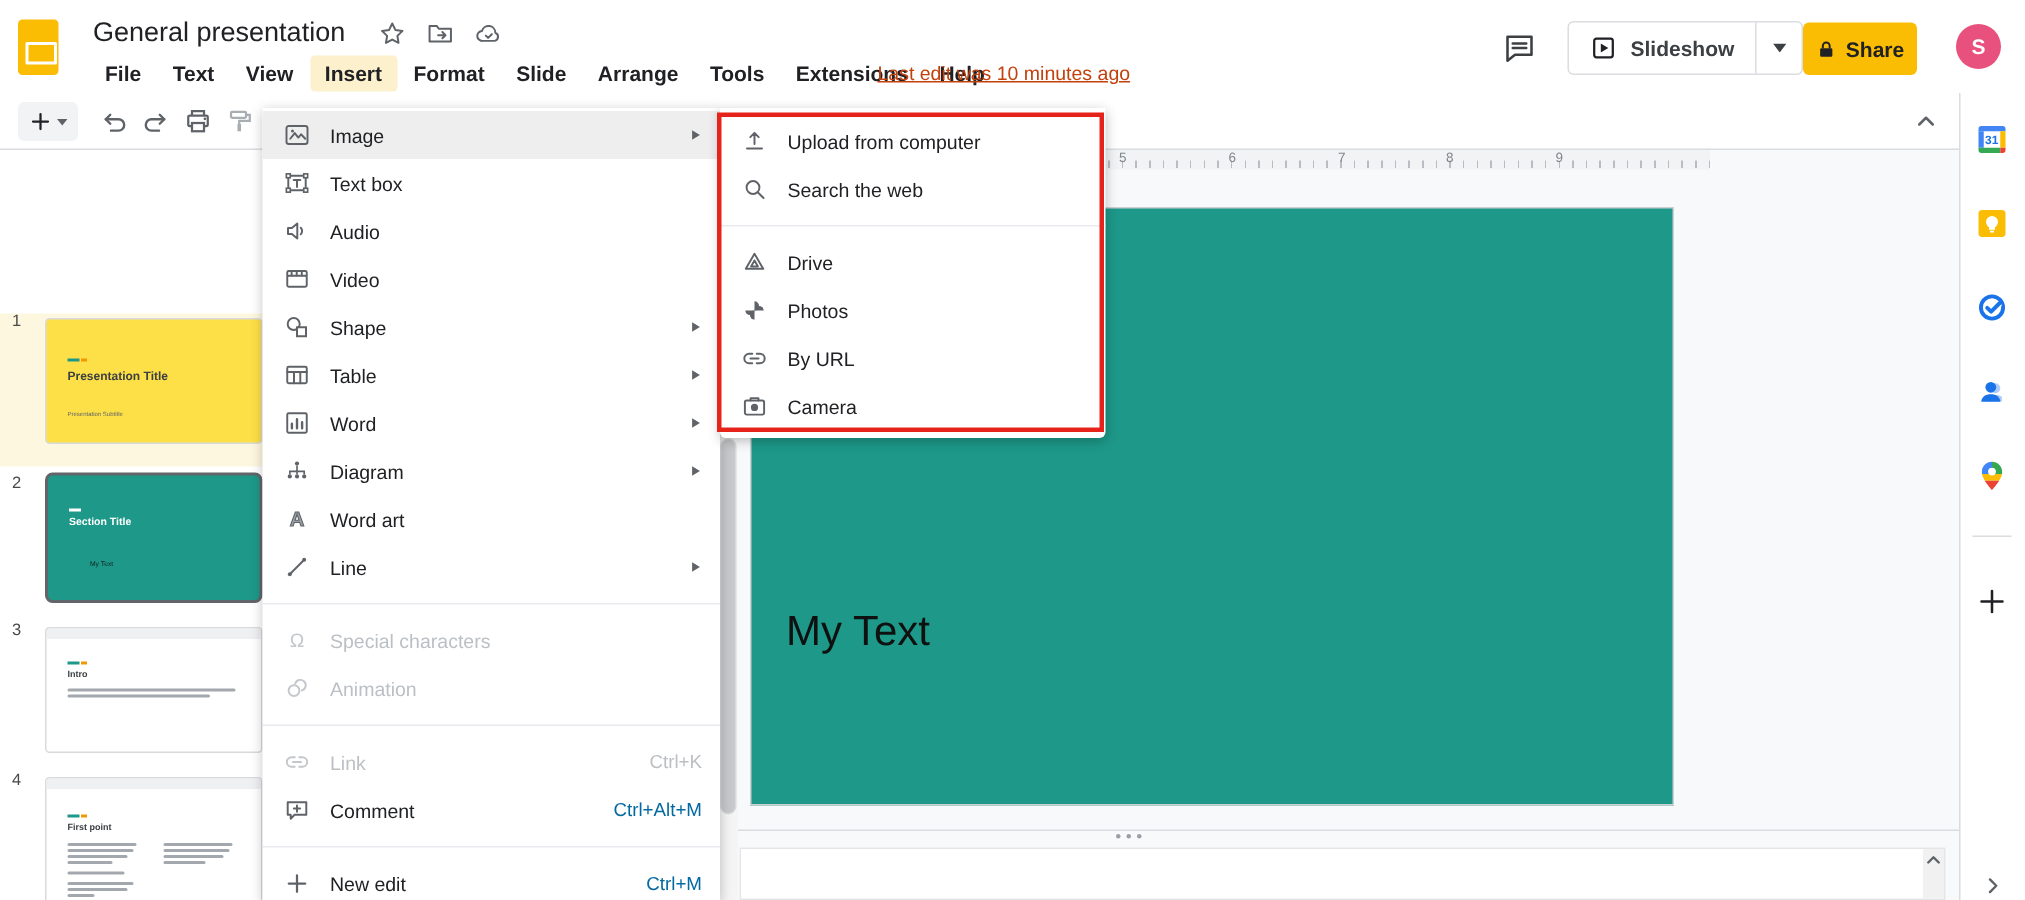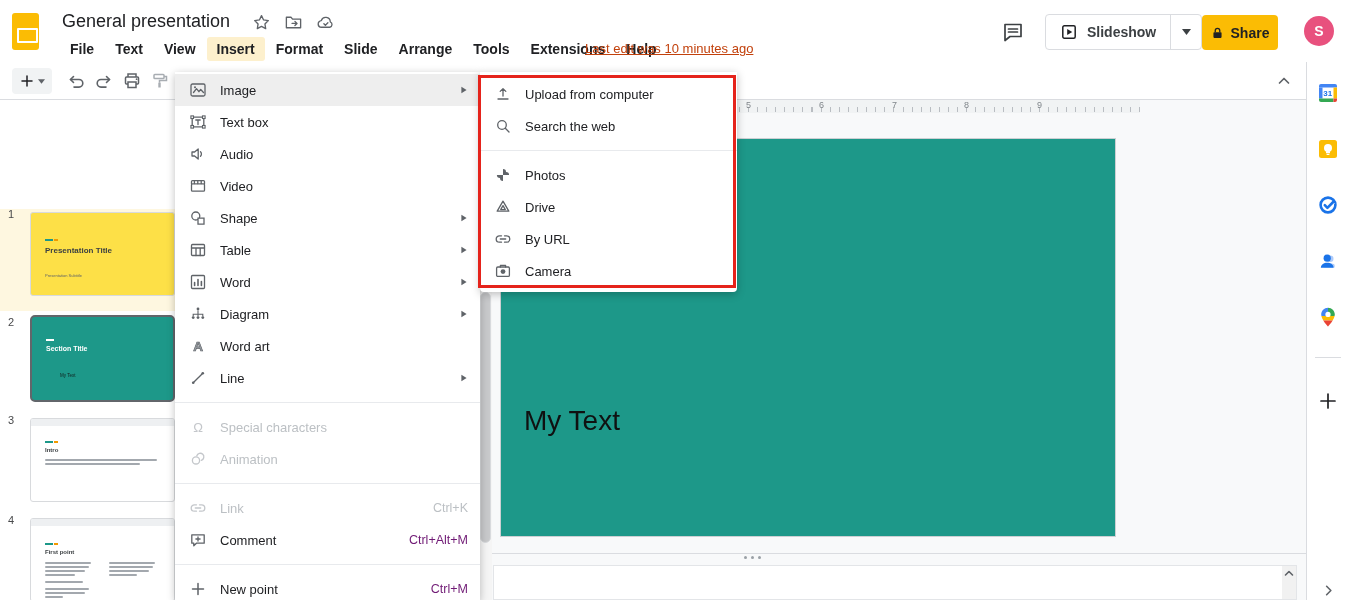--- a/index.html
+++ b/index.html
@@ -64,21 +64,21 @@
   .t-title{position:absolute;font-weight:bold;color:#3c4043;white-space:nowrap;}
   .tl{height:2px;background:#a3a8ae;border-radius:1px;margin-bottom:2px;}
 
   
   .menu{position:absolute;background:#fff;box-shadow:0 2px 8px rgba(0,0,0,.25);z-index:10;}
   #insert-menu{left:175px;top:72px;width:305px;height:528px;padding-top:2px;overflow:hidden;border-radius:0 0 0 0;}
   #image-submenu{left:480px;top:72px;width:257px;height:220px;padding-top:6px;border-radius:0 0 4px 4px;z-index:11;}
   .mi{display:flex;align-items:center;height:32px;padding:0 12px 0 14px;cursor:pointer;}
   .mi .ic{width:18px;height:18px;margin-right:13px;flex:0 0 18px;color:#5f6368;}
   .mi .lbl{font-size:13px;color:#202124;white-space:nowrap;}
-  .mi .sc{margin-left:auto;font-size:12.5px;color:#701a75;padding-left:20px;}
+  .mi .sc{margin-left:auto;font-size:12.5px;color:#0369a1;padding-left:20px;}
   .mi .arr{margin-left:auto;width:8px;height:8px;color:#5f6368;}
   .mi.active{background:#eeeeee;}
   .mi.dis{cursor:default;}
   .mi.dis .lbl,.mi.dis .sc{color:#bcc0c4;}
   .mi.dis .ic{color:#c4c7cb;}
   .mdiv{border-top:1px solid #e8eaed;margin:8px 0;}
   .redbox{position:absolute;left:478px;top:75px;width:258px;height:213px;border:3px solid #e5231b;z-index:12;pointer-events:none;}
 
   
   .sidepanel{position:absolute;left:1306px;top:62px;width:44px;height:538px;background:#fff;border-left:1px solid #dadce0;z-index:5;}
@@ -524,21 +524,21 @@
         <span class="lbl">Comment</span>
         <span class="sc">Ctrl+Alt+M</span>
       </div>
       <div class="mdiv"></div>
       <div class="mi">
         <span class="ic">
           <svg viewBox="0 0 18 18">
             <path d="M9 3.5v11M3.5 9h11" stroke="currentColor" stroke-width="1.5" fill="none" stroke-linecap="round"></path>
           </svg>
         </span>
-        <span class="lbl">New point</span>
+        <span class="lbl">New edit</span>
         <span class="sc">Ctrl+M</span>
       </div>
     </div>
   <div class="menu" id="image-submenu">
       <div class="mi">
         <span class="ic">
           <svg viewBox="0 0 18 18">
             <path d="M9 11V3.8M6.2 6.4L9 3.6l2.8 2.8M4 14h10" fill="none" stroke="currentColor" stroke-width="1.3" stroke-linecap="round" stroke-linejoin="round"></path>
           </svg>
         </span>
@@ -547,43 +547,43 @@
       <div class="mi">
         <span class="ic">
           <svg viewBox="0 0 18 18">
             <circle cx="8" cy="8" r="4.3" fill="none" stroke="currentColor" stroke-width="1.3" stroke-linecap="round" stroke-linejoin="round"></circle>
             <path d="M11.3 11.3L15 15" fill="none" stroke="currentColor" stroke-width="1.3" stroke-linecap="round" stroke-linejoin="round"></path>
           </svg>
         </span>
         <span class="lbl">Search the web</span>
       </div>
       <div class="mdiv"></div>
+      <div class="mi">
+        <span class="ic">
+          <svg viewBox="0 0 18 18">
+            <path d="M9 3.2l5.8 10H3.2z" fill="none" stroke="currentColor" stroke-width="1.3" stroke-linecap="round" stroke-linejoin="round"></path>
+            <path d="M9 7.6l2.3 4H6.7z" fill="none" stroke="currentColor" stroke-width="1.3" stroke-linecap="round" stroke-linejoin="round"></path>
+          </svg>
+        </span>
+        <span class="lbl">Drive</span>
+      </div>
       <div class="mi">
         <span class="ic">
           <svg viewBox="0 0 18 18" fill="currentColor">
             <path d="M9 2.9a3.05 3.05 0 0 1 0 6.1z"></path>
             <path d="M9 9a3.05 3.05 0 0 1 6.1 0z"></path>
             <path d="M9 9a3.05 3.05 0 0 0 0 6.1z"></path>
             <path d="M9 9a3.05 3.05 0 0 1-6.1 0z"></path>
           </svg>
         </span>
         <span class="lbl">Photos</span>
       </div>
       <div class="mi">
         <span class="ic">
           <svg viewBox="0 0 18 18">
-            <path d="M9 3.2l5.8 10H3.2z" fill="none" stroke="currentColor" stroke-width="1.3" stroke-linecap="round" stroke-linejoin="round"></path>
-            <path d="M9 7.6l2.3 4H6.7z" fill="none" stroke="currentColor" stroke-width="1.3" stroke-linecap="round" stroke-linejoin="round"></path>
-          </svg>
-        </span>
-        <span class="lbl">Drive</span>
-      </div>
-      <div class="mi">
-        <span class="ic">
-          <svg viewBox="0 0 18 18">
             <path d="M7.5 5.8H5.4a3.2 3.2 0 0 0 0 6.4h2.1M10.5 5.8h2.1a3.2 3.2 0 0 1 0 6.4h-2.1M6.3 9h5.4" fill="none" stroke="currentColor" stroke-width="1.3" stroke-linecap="round" stroke-linejoin="round"></path>
           </svg>
         </span>
         <span class="lbl">By URL</span>
       </div>
       <div class="mi">
         <span class="ic">
           <svg viewBox="0 0 18 18">
             <rect x="2.6" y="5" width="12.8" height="9.4" rx="1.2" fill="none" stroke="currentColor" stroke-width="1.3" stroke-linecap="round" stroke-linejoin="round"></rect>
             <path d="M6.4 5V3.4h5.2V5" fill="none" stroke="currentColor" stroke-width="1.3" stroke-linecap="round" stroke-linejoin="round"></path>

